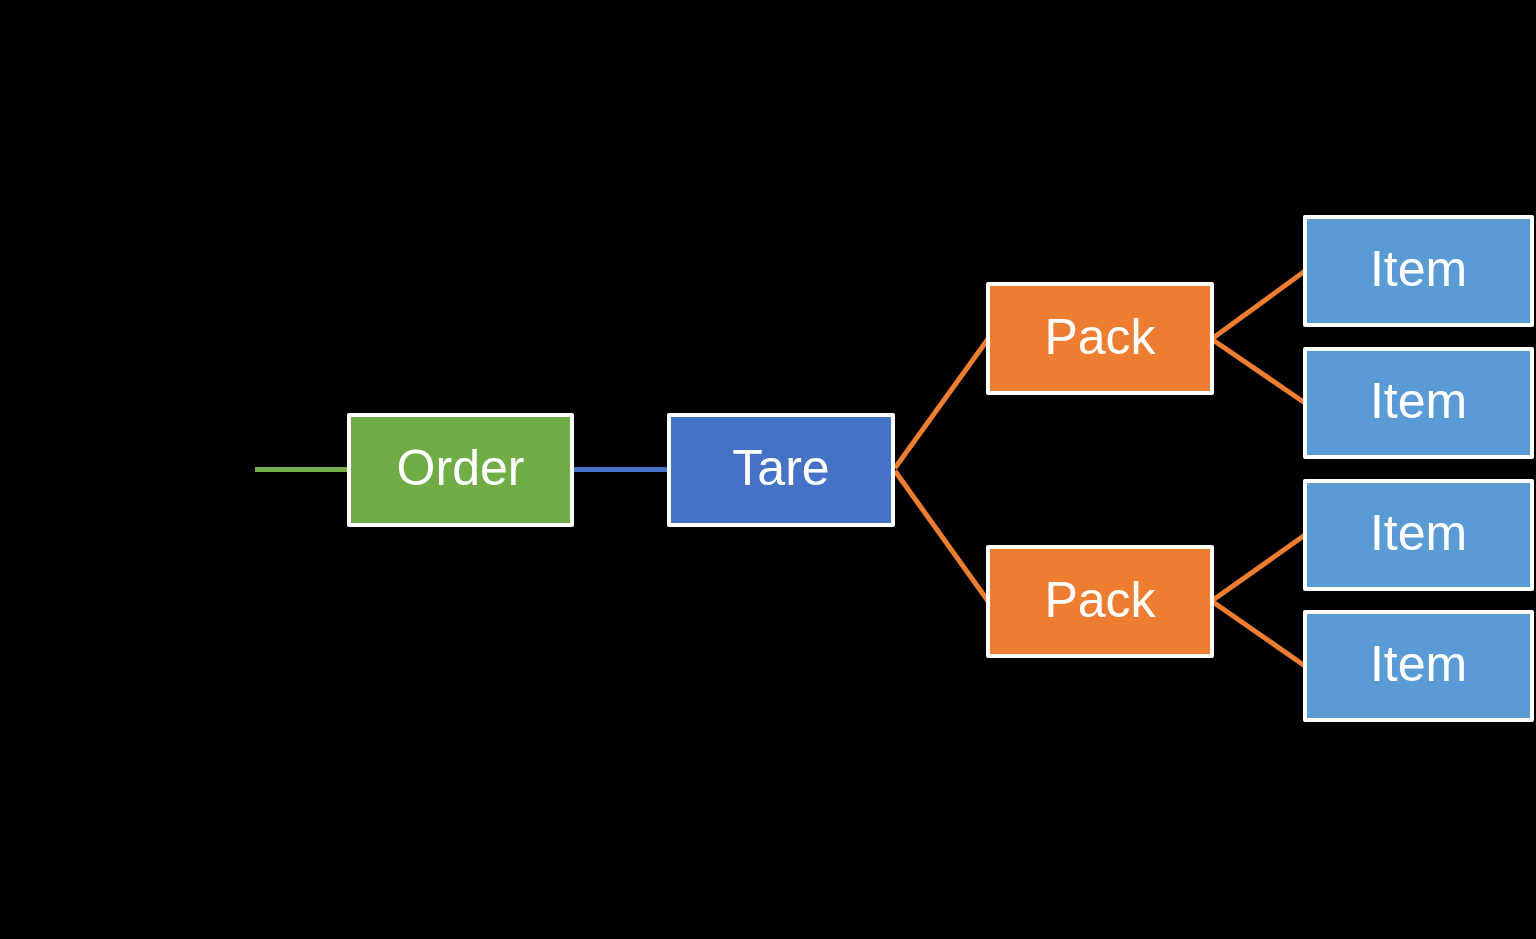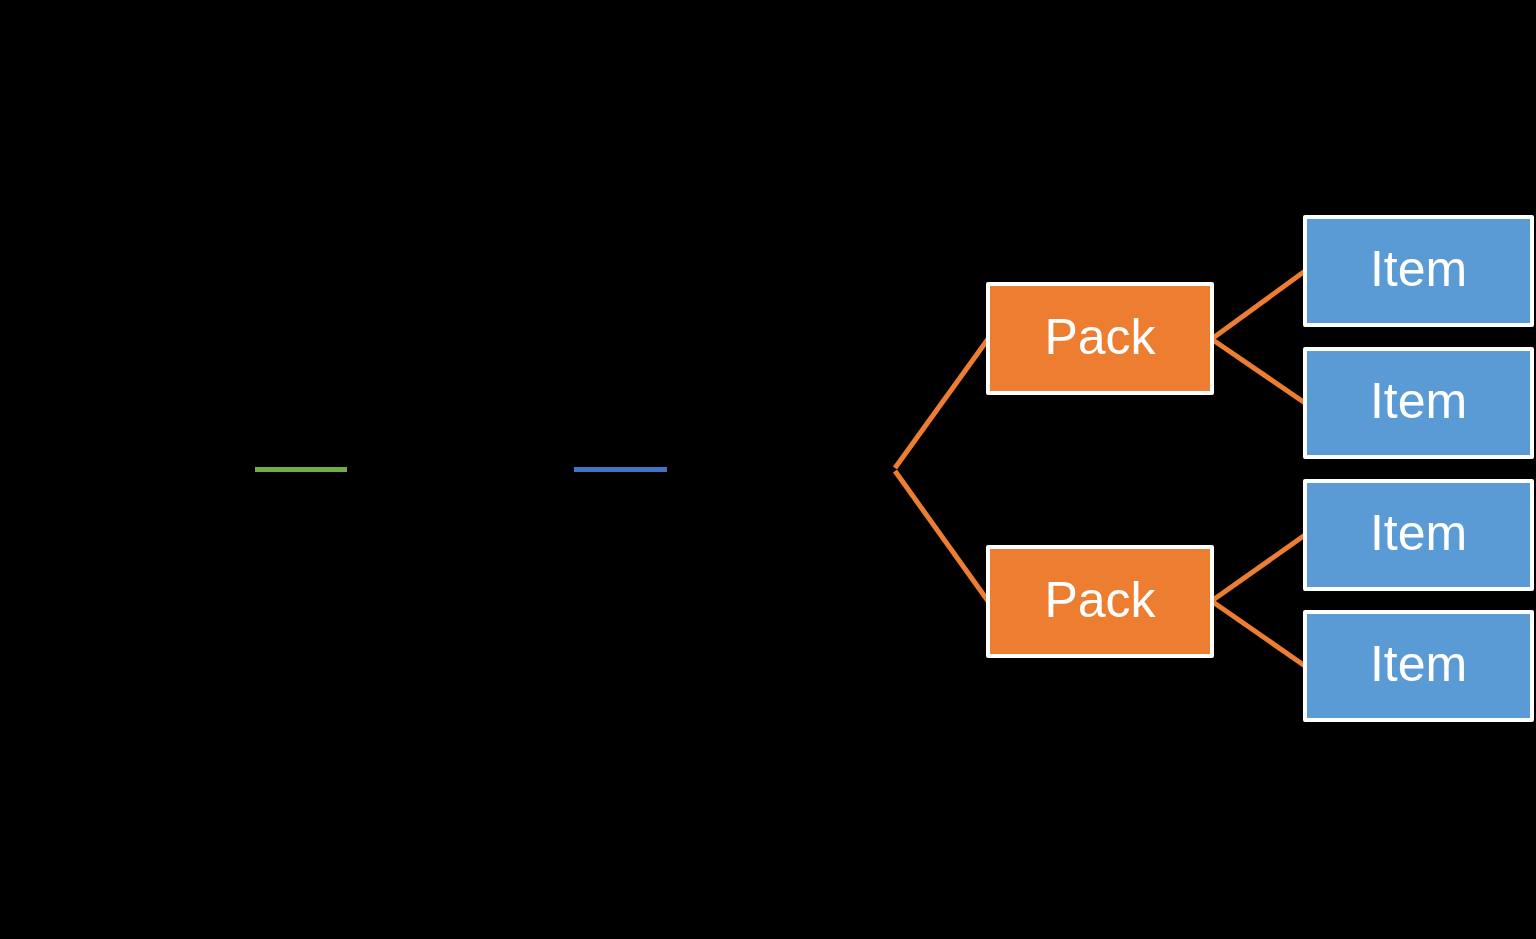--- a/index.html
+++ b/index.html
@@ -50,21 +50,27 @@
     <line x1="574" y1="469.5" x2="667" y2="469.5" stroke-width="5" style="stroke: rgb(68, 114, 196);"></line>
     <line x1="895" y1="468" x2="988" y2="339" stroke-width="5" style="stroke: rgb(237, 125, 49);"></line>
     <line x1="895" y1="471" x2="988" y2="601" stroke-width="5" style="stroke: rgb(237, 125, 49);"></line>
     <line x1="1213" y1="338" x2="1305" y2="271" stroke-width="5" style="stroke: rgb(237, 125, 49);"></line>
     <line x1="1213" y1="340" x2="1305" y2="403" stroke-width="5" style="stroke: rgb(237, 125, 49);"></line>
     <line x1="1213" y1="600" x2="1305" y2="535" stroke-width="5" style="stroke: rgb(237, 125, 49);"></line>
     <line x1="1213" y1="602" x2="1305" y2="666" stroke-width="5" style="stroke: rgb(237, 125, 49);"></line>
   </svg>
 
 
+  <div class="node" style="left: 347px; top: 413px; width: 227px; height: 114px; background-color: rgb(112, 173, 71); border-color: rgb(255, 255, 255);">
+    <span class="node-label" style="color: rgb(255, 255, 255);">Order</span>
+  </div>
 
+  <div class="node" style="left: 667px; top: 413px; width: 228px; height: 114px; background-color: rgb(68, 114, 196); border-color: rgb(255, 255, 255);">
+    <span class="node-label" style="color: rgb(255, 255, 255);">Tare</span>
+  </div>
 
   <div class="node" style="left: 986px; top: 282px; width: 228px; height: 113px; background-color: rgb(237, 125, 49); border-color: rgb(255, 255, 255);">
     <span class="node-label" style="color: rgb(255, 255, 255);">Pack</span>
   </div>
 
   <div class="node" style="left: 986px; top: 545px; width: 228px; height: 113px; background-color: rgb(237, 125, 49); border-color: rgb(255, 255, 255);">
     <span class="node-label" style="color: rgb(255, 255, 255);">Pack</span>
   </div>
 
   <div class="node" style="left: 1303px; top: 215px; width: 231px; height: 112px; background-color: rgb(91, 155, 213); border-color: rgb(255, 255, 255);">

